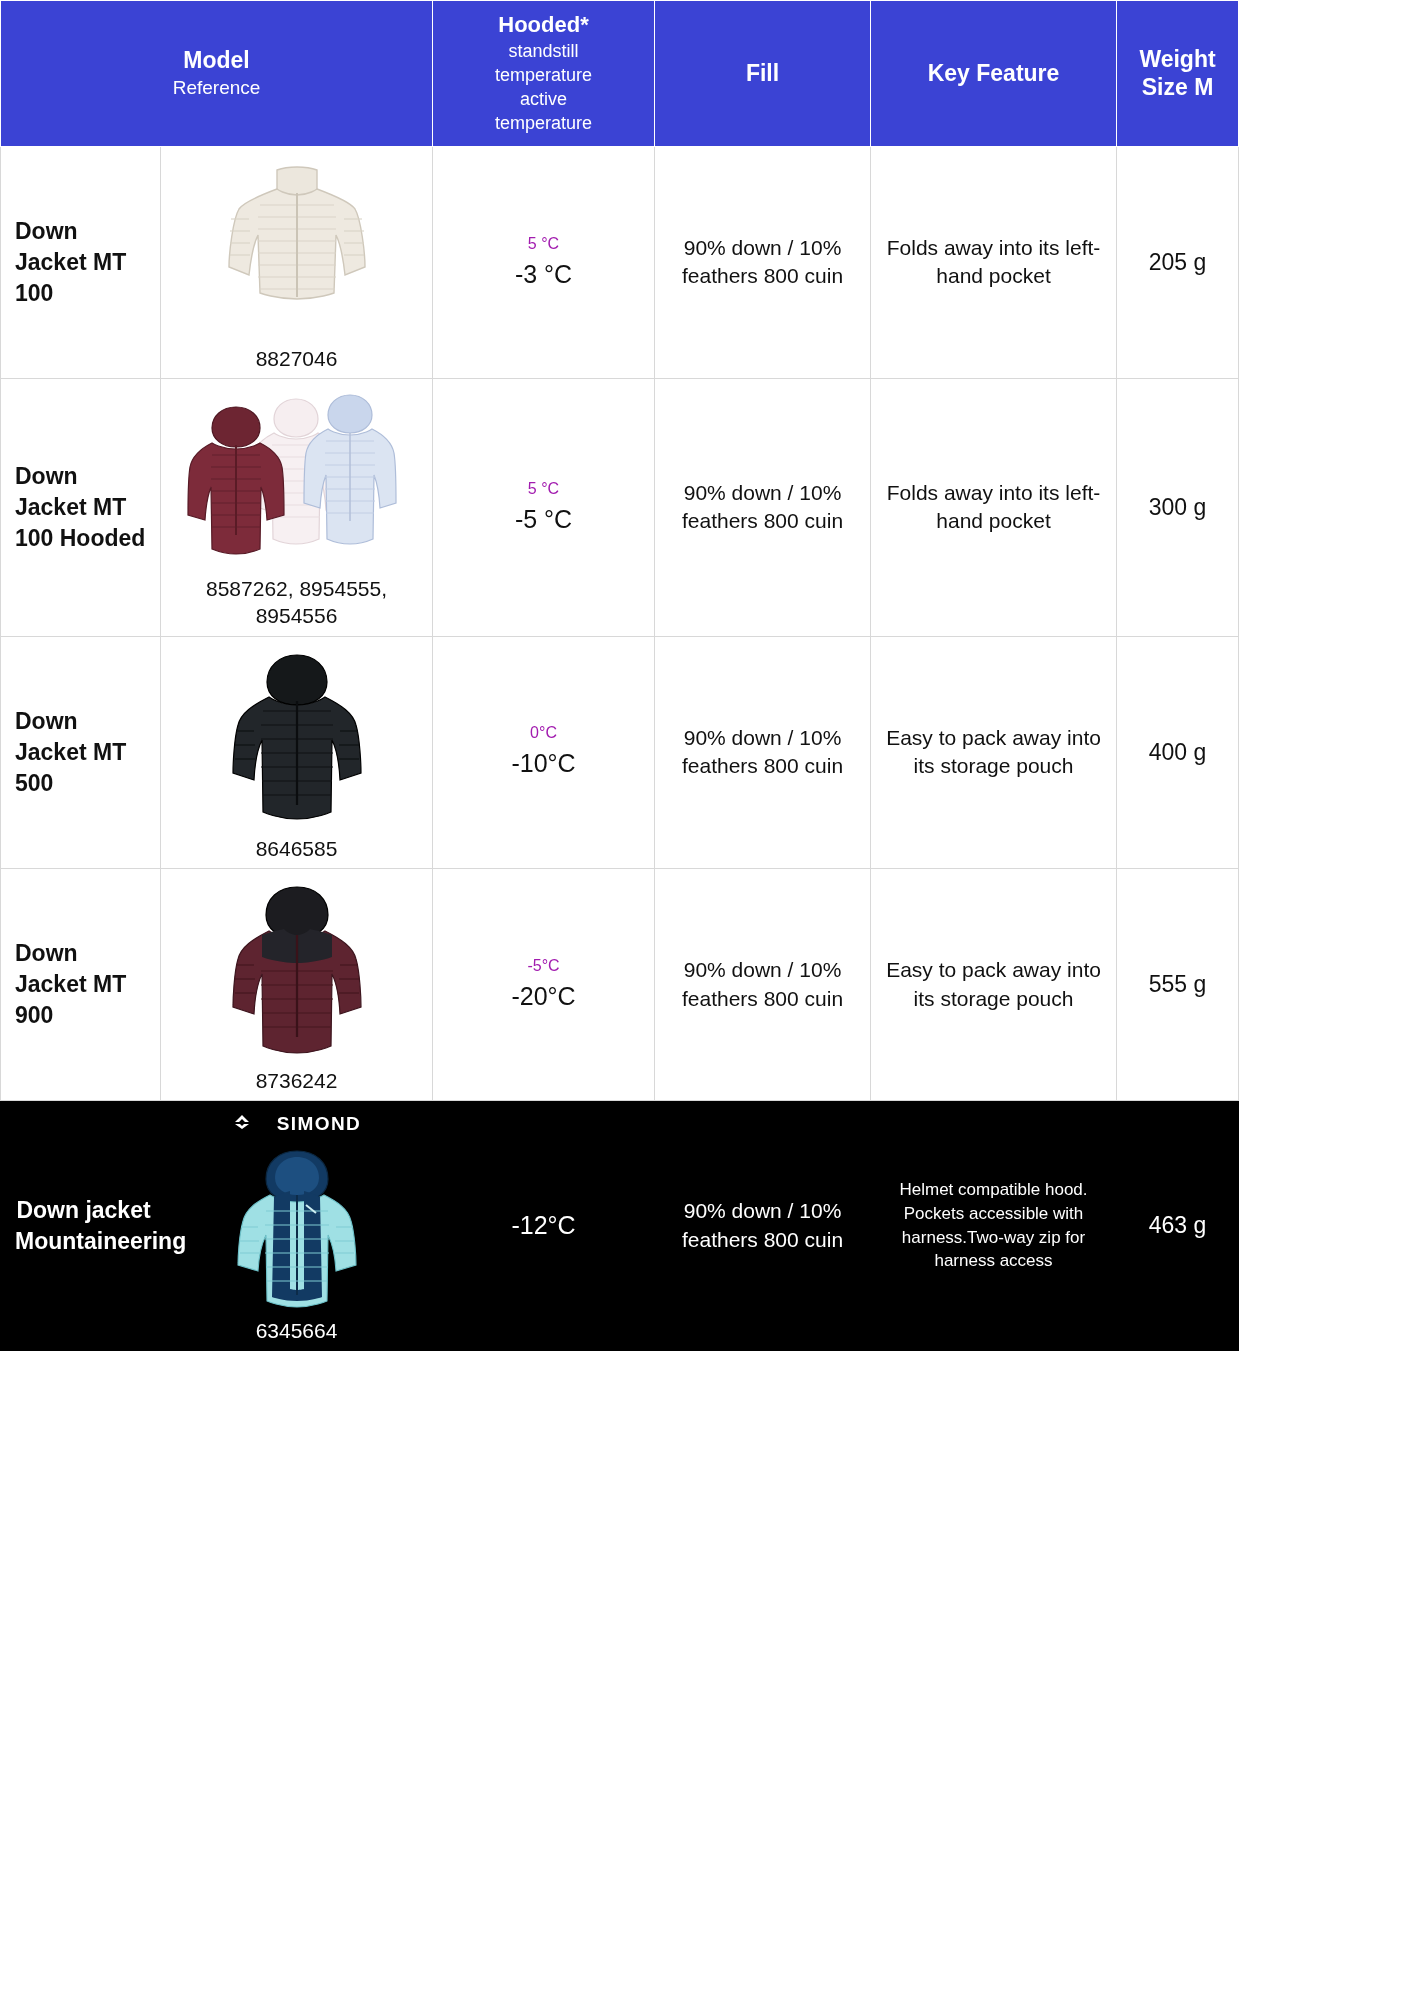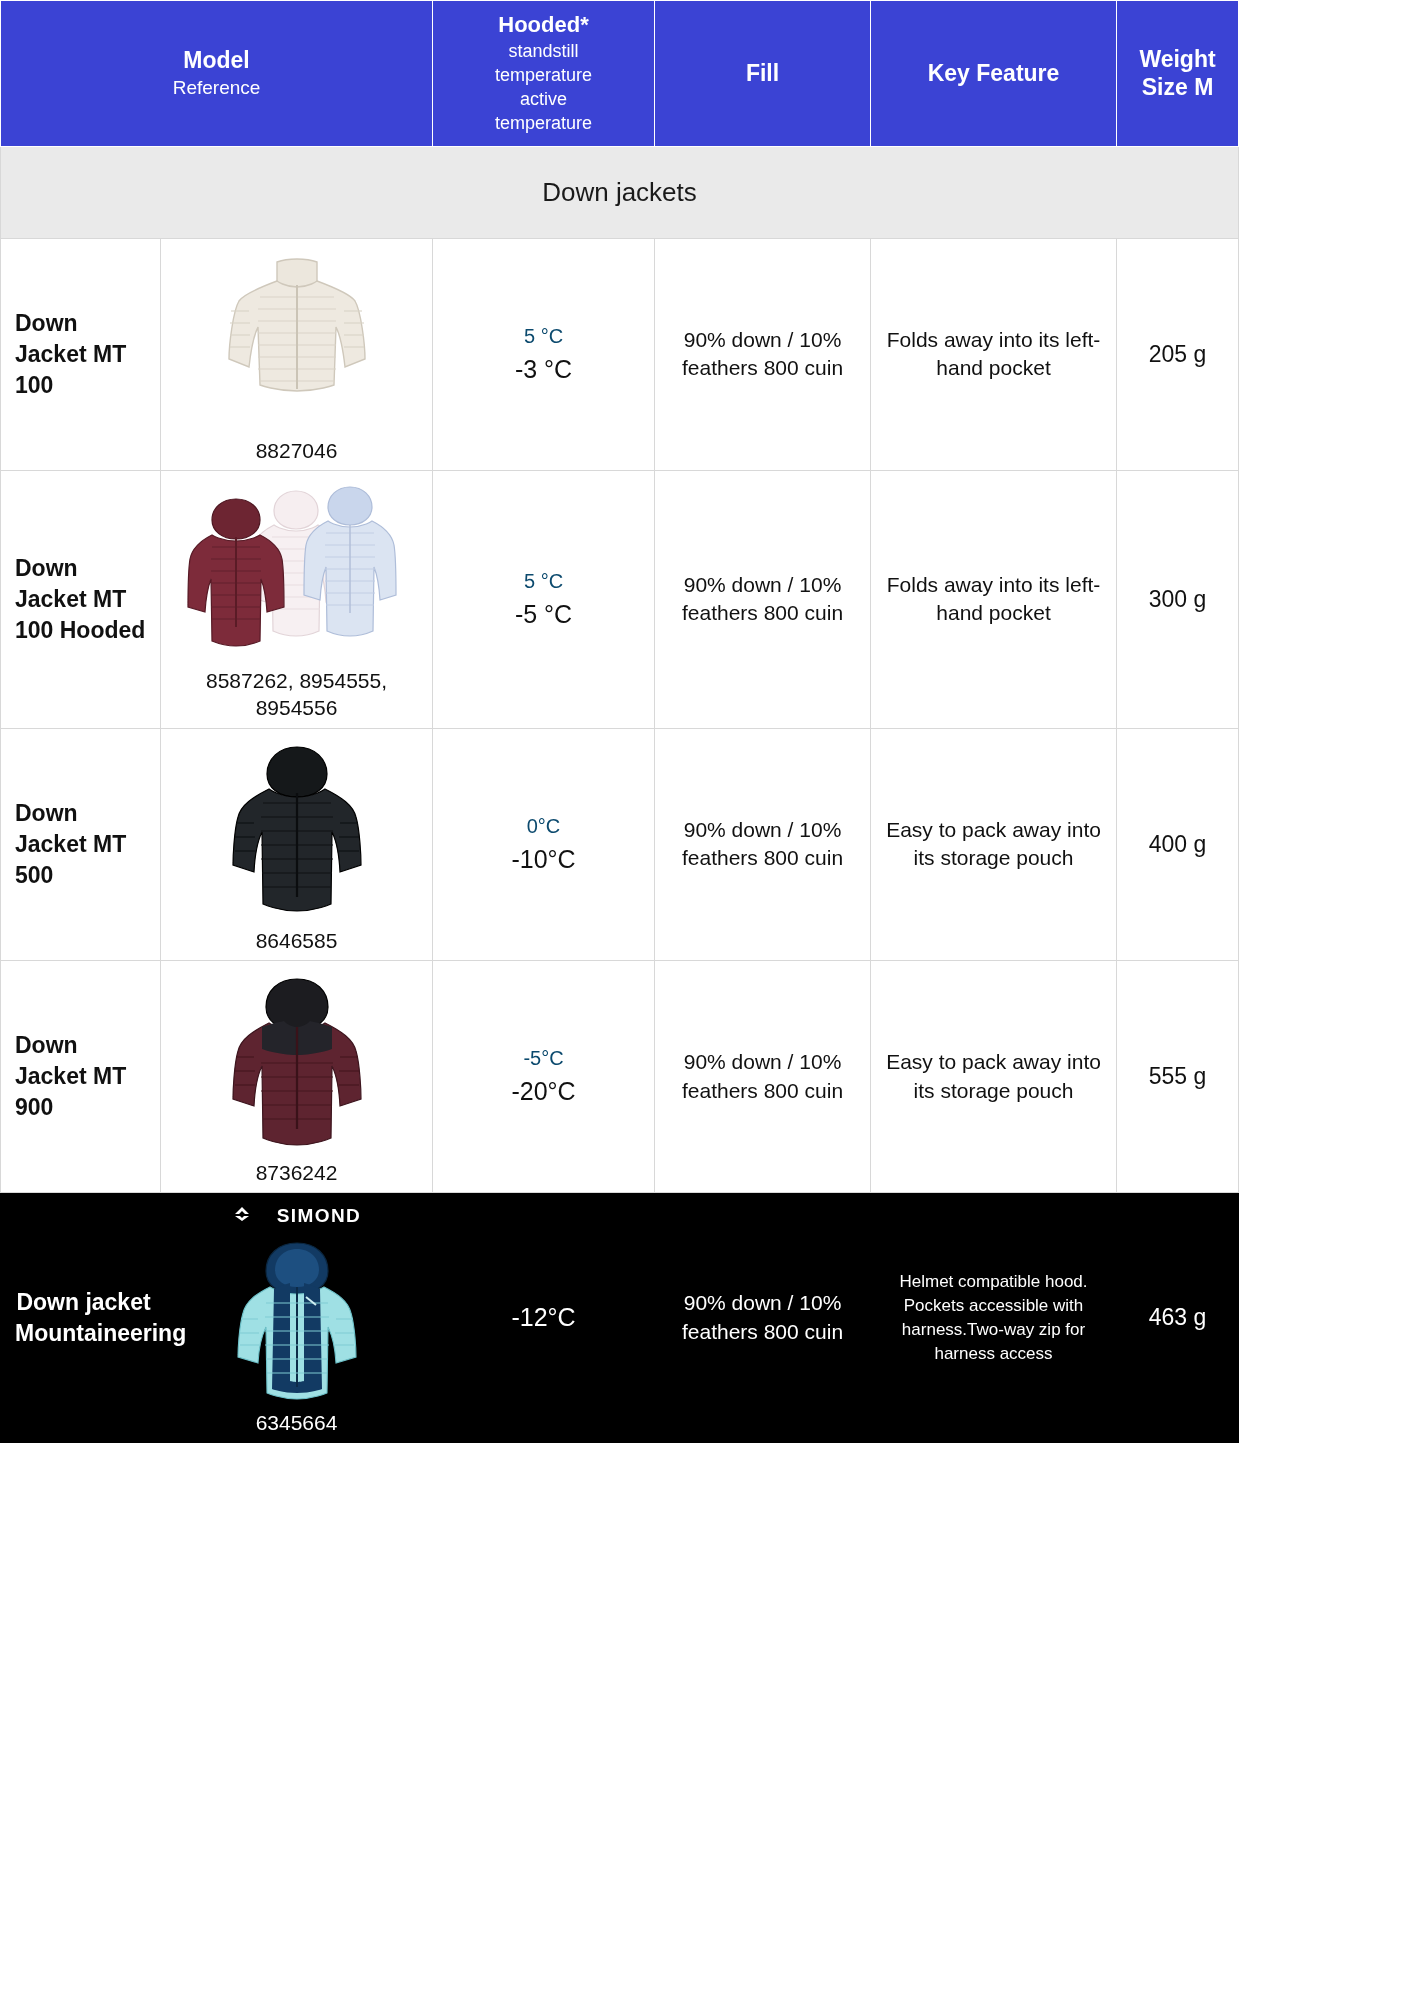--- a/index.html
+++ b/index.html
@@ -98,22 +98,22 @@
     font-size: 21px;
     line-height: 1.3;
   }
 
   td.warm {
     width: 222px;
     font-size: 25px;
     line-height: 1.5;
   }
   .standstill {
-    color: #0c4a6e;
-    font-size: 20px;
+    color: #a21caf;
+    font-size: 16px;
   }
   .active {
     color: inherit;
     font-size: 25px;
   }
 
   td.fill { width: 216px; }
   td.feature { width: 246px; }
   td.weight { width: 122px; font-size: 23px; }
 
@@ -176,23 +176,20 @@
       <th>Key Feature</th>
       <th>
         <span>Weight</span>
         <span style="display:block;">Size M</span>
       </th>
     </tr>
   </thead>
 
   <tbody>
 
-    <tr class="section">
-      <td colspan="6">Down jackets</td>
-    </tr>
 
     <tr>
       <td class="model">Down Jacket MT 100</td>
       <td class="photo">
         <div class="photo-wrap">
           <span class="jk">
             <svg class="jacket" width="168" height="182" viewBox="0 0 168 182" aria-hidden="true">
               <g>
                 <path d="M84 10 c-12 0 -20 3 -20 3 l0 22 c0 0 8 4 20 4 c12 0 20 -4 20 -4 l0 -22 c0 0 -8 -3 -20 -3 z" fill="#ece7dd" stroke="#cfc8bb" stroke-width="1.4"></path>
                 <path d="M64 32 C48 38 30 46 26 52 C20 62 16 96 16 110 l20 8 c2 -18 6 -34 9 -40 l2 58 c0 0 16 6 37 6 c21 0 37 -6 37 -6 l2 -58 c3 6 7 22 9 40 l20 -8 c0 -14 -4 -48 -10 -58 c-4 -6 -22 -14 -38 -20 c0 0 -8 6 -20 6 c-12 0 -20 -6 -20 -6 z" fill="#eee9e0" stroke="#cfc8bb" stroke-width="1.4"></path>

